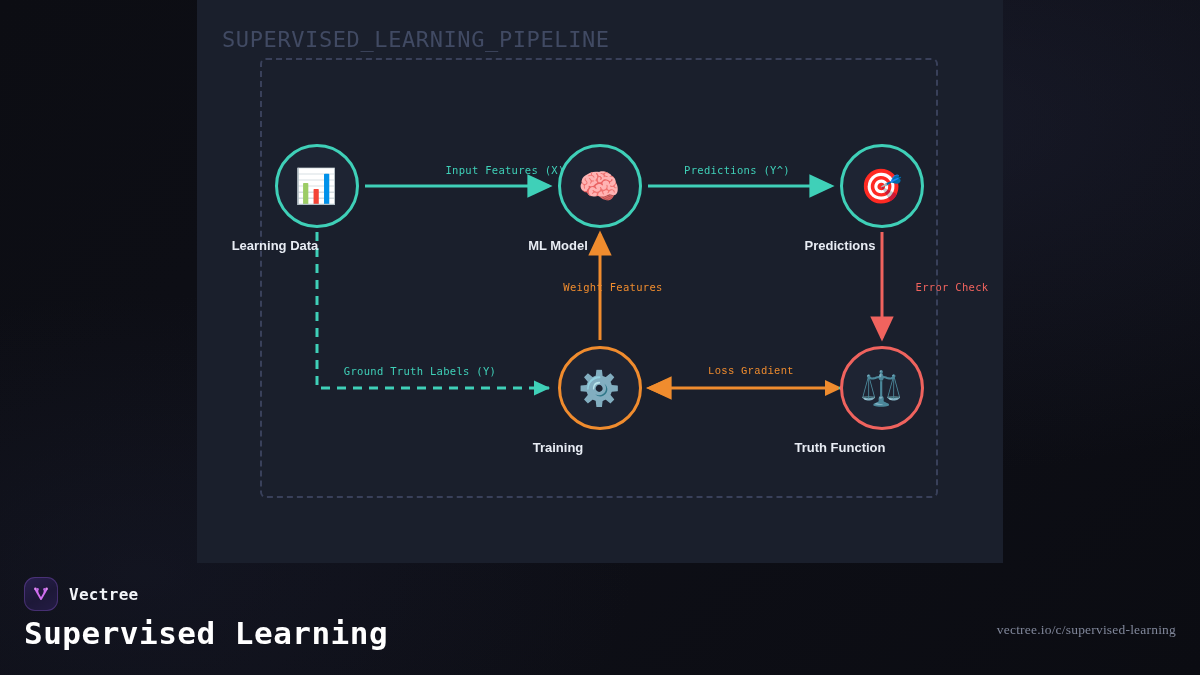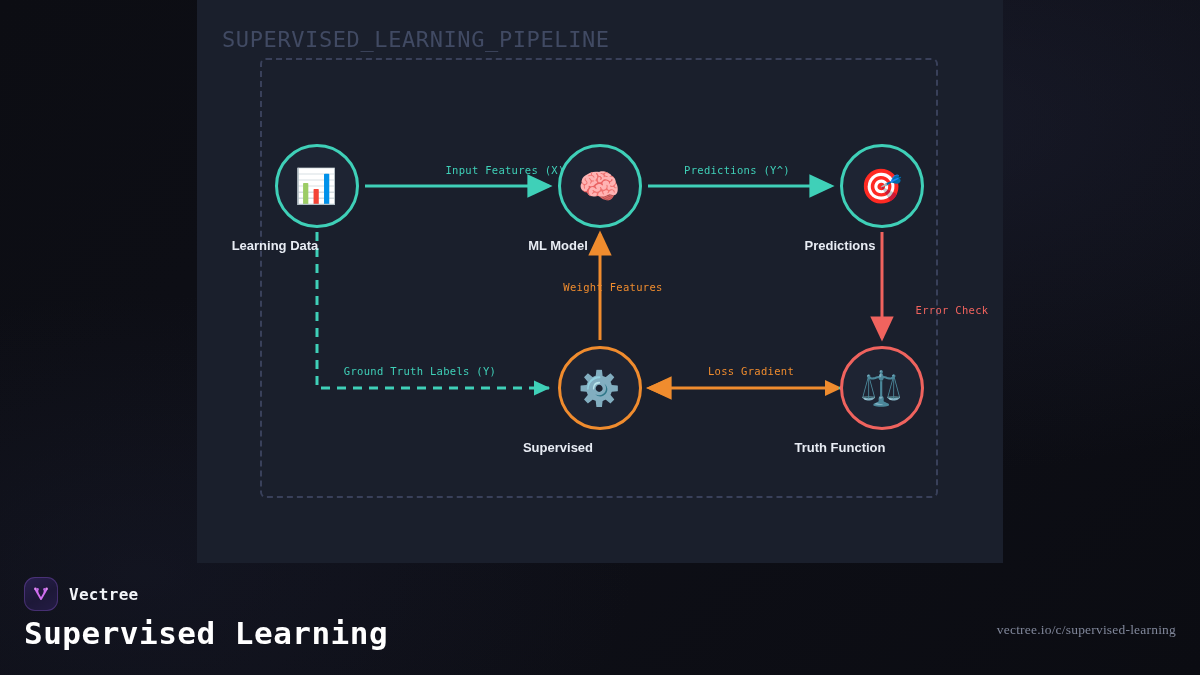--- a/index.html
+++ b/index.html
@@ -74,27 +74,27 @@
   .edge-label {
     position:absolute;
     font-family:"DejaVu Sans Mono","Liberation Mono",monospace;
     font-size:10.5px;
     letter-spacing:0.3px;
     white-space:nowrap;
     text-align:center;
   }
   .edge-label.teal   { color:#3fd0b8; }
   .edge-label.orange { color:#f08c2e; }
-  .edge-label.red    { color:#f0635e;margin-top:23px; }
+  .edge-label.red    { color:#f0635e; }
 
   #el-input   { left:208px; top:164px; width:200px; }
   #el-preds   { left:390px; top:164px; width:300px; }
   #el-error   { left:640px; top:281px; width:230px; }
   #el-weight  { left:316px; top:281px; width:200px; }
-  #el-loss    { left:404px; top:365px; width:300px; }
+  #el-loss    { left:404px; top:365px; width:300px;font-family:Liberation Mono, monospace; }
   #el-ground  { left:60px;  top:365px; width:326px; }
 
   svg.edges { position:absolute; left:0; top:0; width:806px; height:563px; overflow:visible; }
 
   
   .footer { position:absolute; left:0; top:563px; width:1200px; height:112px; }
   .brand-row {
     position:absolute; left:24px; top:14px;
     display:flex; align-items:center; gap:11px;
   }
@@ -197,21 +197,21 @@
   <div class="node-label" id="lbl-mlmodel">ML Model</div>
 
   <div class="node teal" id="node-pred">
     <span>🎯</span>
   </div>
   <div class="node-label" id="lbl-pred">Predictions</div>
 
   <div class="node orange" id="node-optimizer">
     <span>⚙️</span>
   </div>
-  <div class="node-label" id="lbl-optimizer">Supervised</div>
+  <div class="node-label" id="lbl-optimizer">Training</div>
 
   <div class="node red" id="node-loss">
     <span>⚖️</span>
   </div>
   <div class="node-label" id="lbl-loss">Truth Function</div>
 
 </div>
 
 <div class="footer">
   <div class="brand-row">

